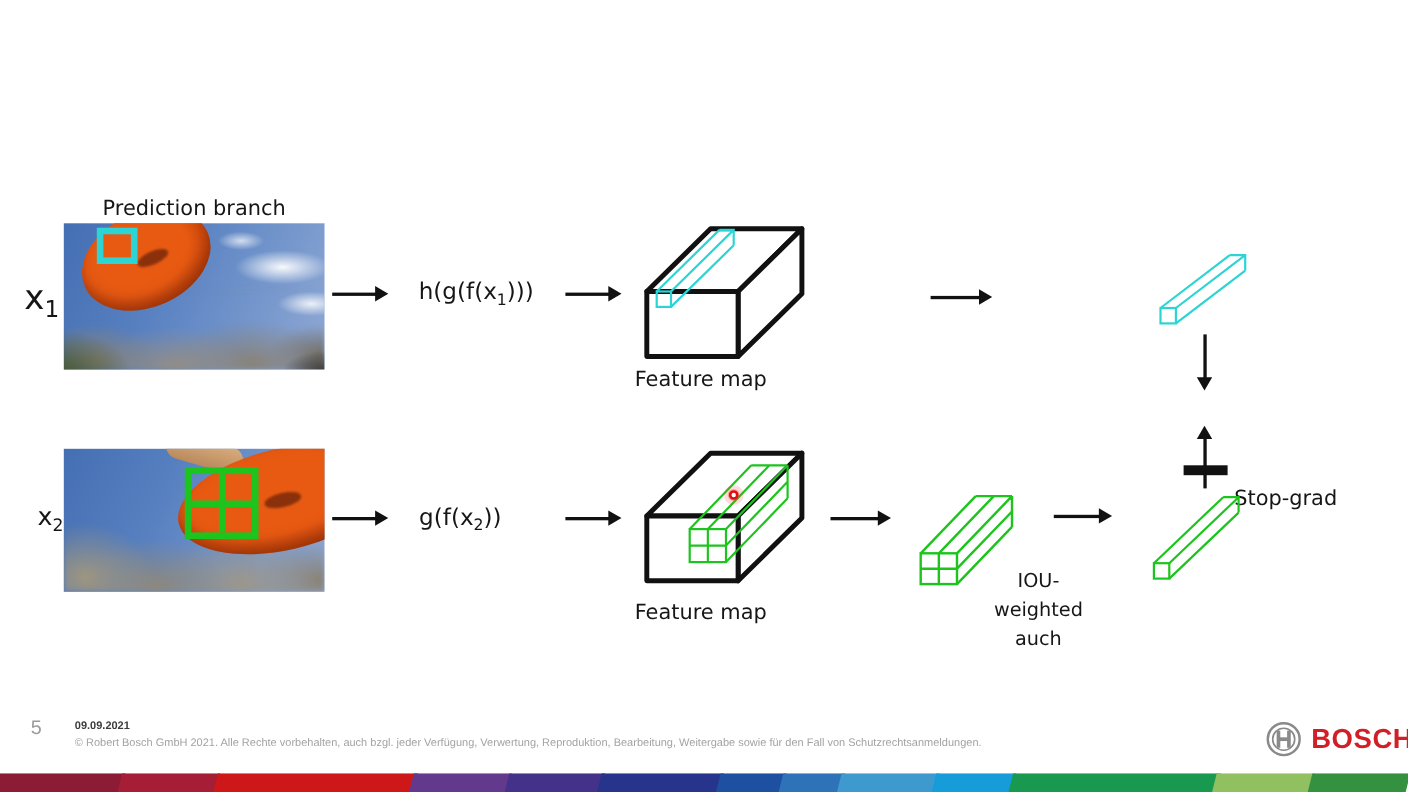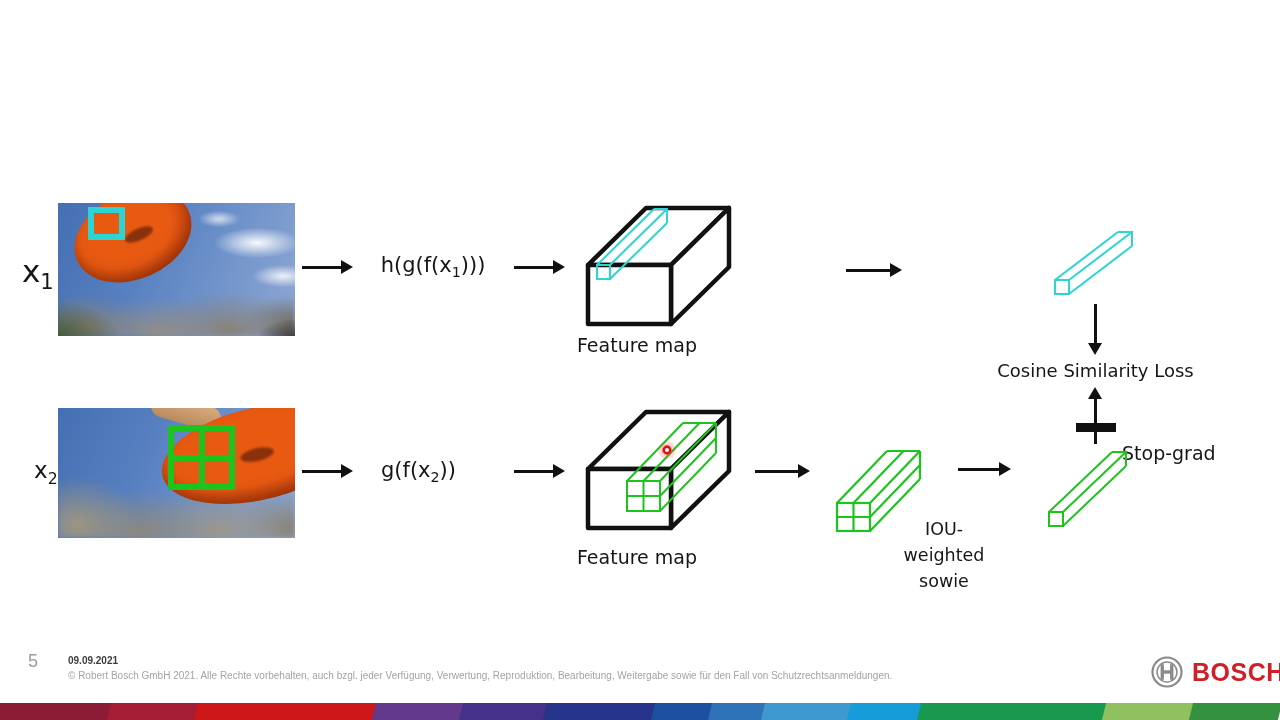--- a/index.html
+++ b/index.html
@@ -77,20 +77,21 @@
   .stripe > div { height:100%; transform:skewX(-14deg); margin-left:-3px; }
 
   sub { font-size:0.68em; }
 </style>
 </head>
 <body>
 
 <div class="slide">
 
 
+  <div class="dtext" style="left:58px; top:178px; width:237px; text-align:center; font-size:19px;">Prediction branch</div>
 
   <div class="dtext" style="left:22px; top:253px; font-size:31px;text-align:center;">
     <span>x</span><sub>1</sub>
   </div>
 
   <div class="photo photo1">
     <div class="layer clouds1"></div>
     <div class="layer trees1" style="top:45%;"></div>
     <div class="layer hill1"></div>
     <div class="frisbee frisbee1">
@@ -122,21 +123,20 @@
 
   <svg class="svgbox" style="left:1052px; top:228px;" width="88" height="70" viewBox="0 0 88 70">
     <g stroke="#2cd4d4" stroke-width="2" fill="none">
       <path d="M3,52 L66,4 M17,52 L80,4 M17,66 L80,18 M66,4 L80,4 L80,18"></path>
       <rect x="3" y="52" width="14" height="14"></rect>
     </g>
   </svg>
 
   <div class="arrow-down" style="left:1094px; top:304px; height:40px;"></div>
 
-  <div class="dtext" style="left:988px; top:360px; width:215px; text-align:center; font-size:18px;">Cosine Similarity Loss</div>
   <div class="arrow-up" style="left:1094px; top:398px; height:46px;"></div>
   <div class="stop-bar" style="left:1076px; top:423px; width:40px; height:9px;"></div>
   <div class="dtext" style="left:1122px; top:442px; font-size:19px;">Stop-grad</div>
 
   <div class="dtext" style="left:22px; top:457px; font-size:23px;margin-left:12px;">
     <span>x</span><sub>2</sub>
   </div>
 
   <div class="photo photo2">
     <div class="layer trees2" style="top:30%;"></div>
@@ -179,21 +179,21 @@
     <g stroke="#1ec41e" stroke-width="2.2" fill="none">
       <rect x="4" y="62" width="33" height="28"></rect>
       <path d="M20.5,62 L20.5,90 M4,76 L37,76"></path>
       <path d="M4,62 L54,10 M20.5,62 L70.5,10 M37,62 L87,10 M54,10 L87,10 M87,10 L87,38 M37,76 L87,24 M37,90 L87,38"></path>
     </g>
   </svg>
 
   <div class="dtext" style="left:898px; top:516px; width:92px; text-align:center; font-size:17.5px; line-height:26px;">
     <div>IOU-</div>
     <div>weighted</div>
-    <div>sowie</div>
+    <div>auch</div>
   </div>
 
   <div class="arrow-right" style="left:958px; top:468px; width:42px;"></div>
 
   <svg class="svgbox" style="left:1046px; top:446px;" width="88" height="84" viewBox="0 0 88 84">
     <g stroke="#1ec41e" stroke-width="2" fill="none">
       <path d="M3,66 L66,6 M17,66 L80,6 M17,80 L80,20 M66,6 L80,6 L80,20"></path>
       <rect x="3" y="66" width="14" height="14"></rect>
     </g>
   </svg>

